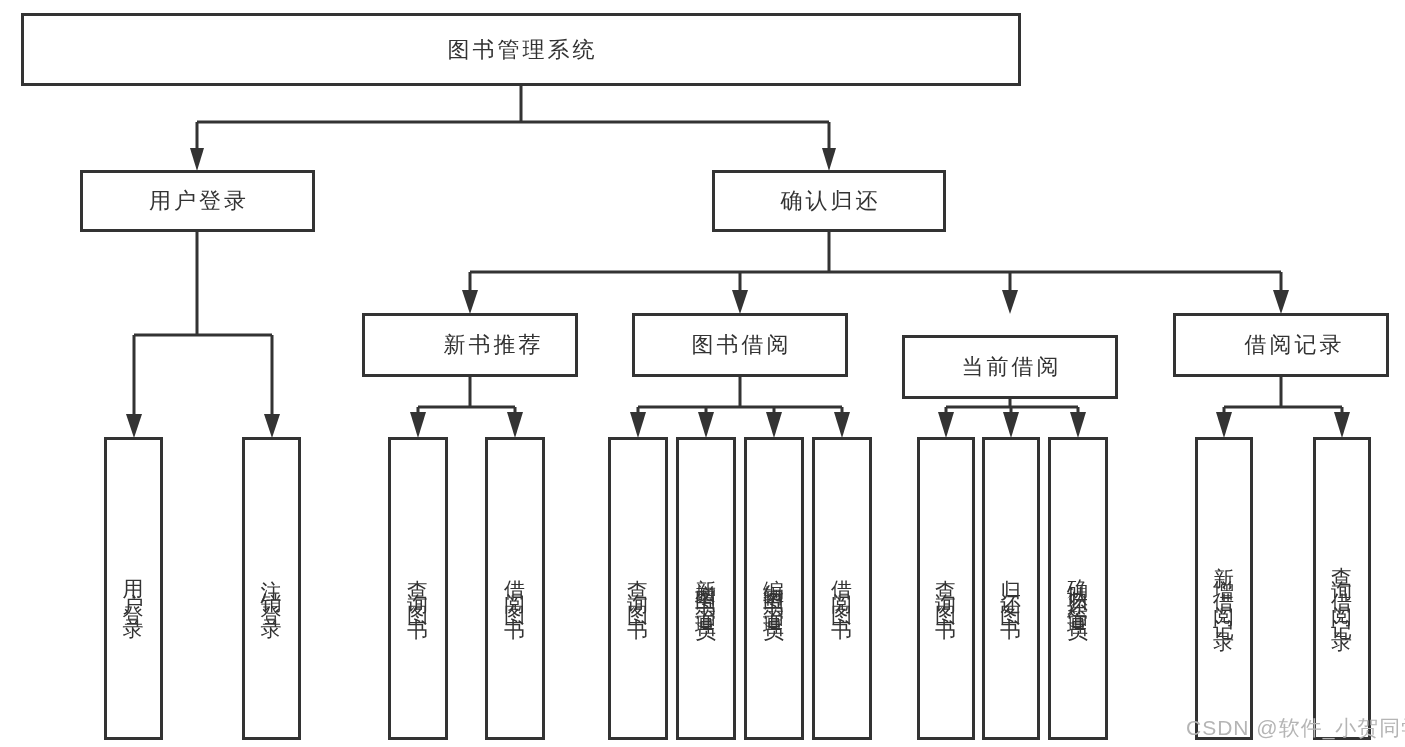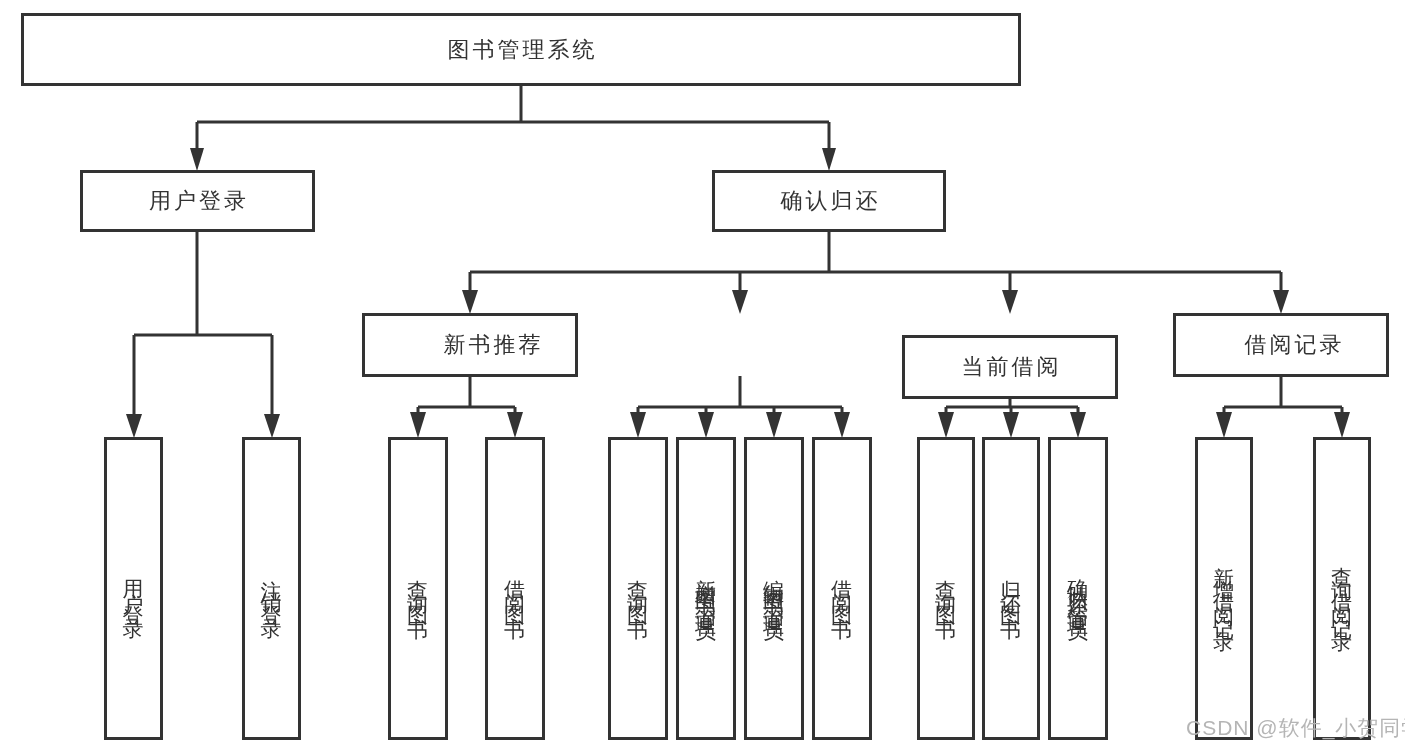--- a/index.html
+++ b/index.html
@@ -123,20 +123,23 @@
   <div class="node" style="left:80px;top:170px;width:235px;height:62px;">
     <span>用户登录</span>
   </div>
   <div class="node" style="left:712px;top:170px;width:234px;height:62px;">
     <span>确认归还</span>
   </div>
 
   <div class="node" style="left:362px;top:313px;width:216px;height:64px;padding-left:44px;">
     <span>新书推荐</span>
   </div>
+  <div class="node" style="left:632px;top:313px;width:216px;height:64px;">
+    <span>图书借阅</span>
+  </div>
   <div class="node" style="left:902px;top:313px;width:216px;height:64px;margin-top:22px;">
     <span>当前借阅</span>
   </div>
   <div class="node" style="left:1173px;top:313px;width:216px;height:64px;padding-left:24px;">
     <span>借阅记录</span>
   </div>
 
   <div class="leaf" style="left:104px;width:59px;">
     <span>用户登录</span>
   </div>

